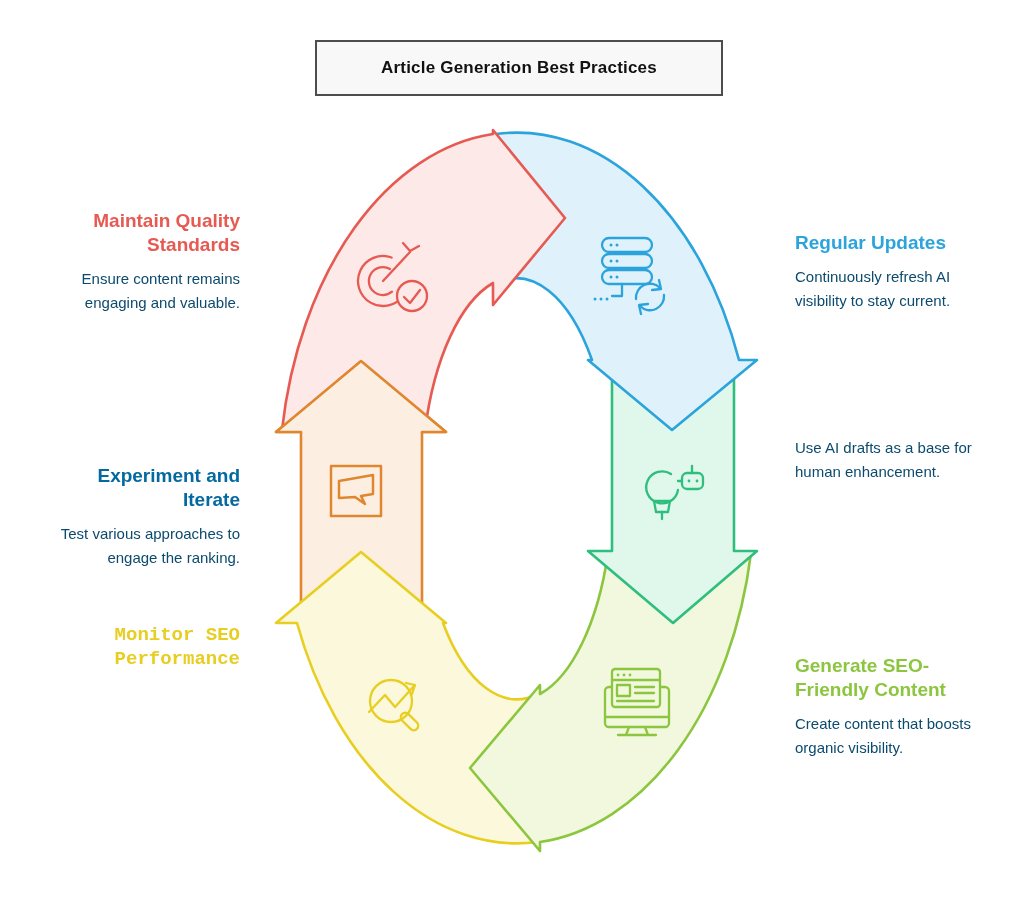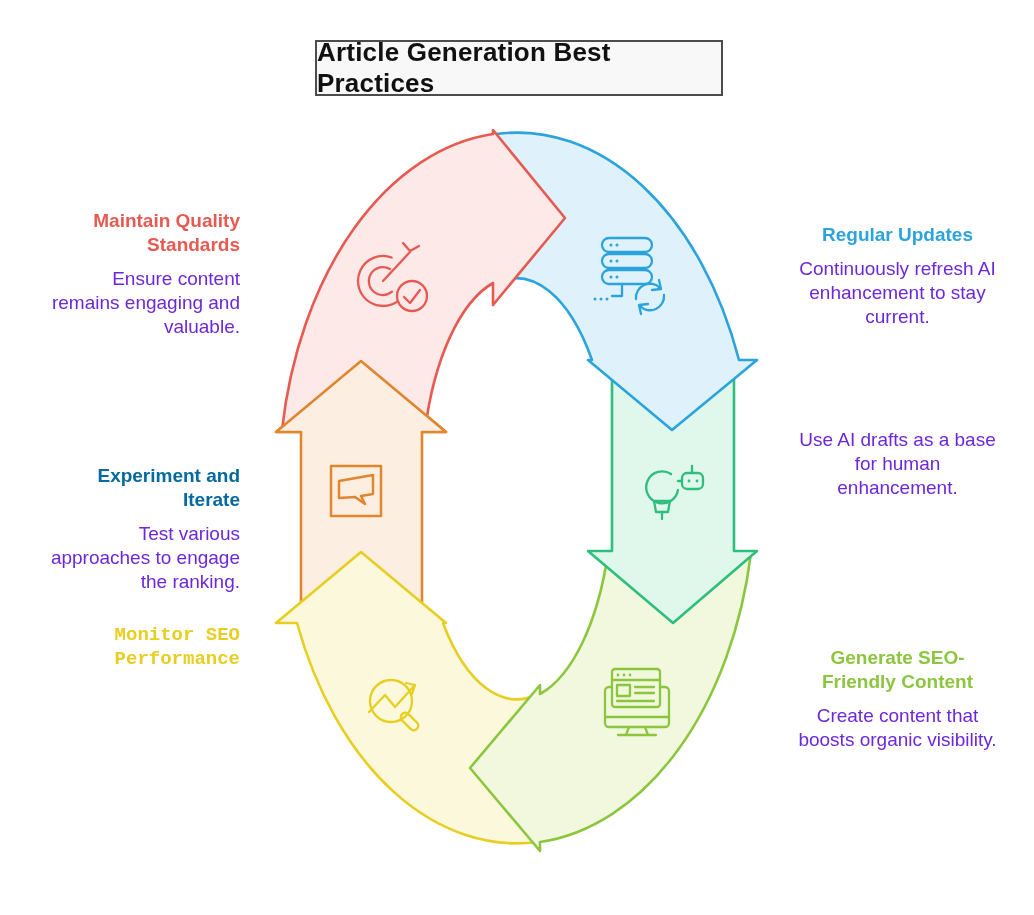--- a/index.html
+++ b/index.html
@@ -1,26 +1,26 @@
 <!DOCTYPE html>
 <html><head>
 <meta charset="utf-8">
 <style>
   html,body{margin:0;padding:0;background:#ffffff;}
   .stage{position:relative;width:1034px;height:915px;background:#ffffff;overflow:hidden;
          font-family:"Liberation Sans", sans-serif;}
   .title-box{position:absolute;left:315px;top:40px;width:404px;height:52px;
     background:#f8f8f8;border:2px solid #4d4d4d;display:flex;align-items:center;justify-content:center;}
-  .title-box span{font-size:26px;font-weight:bold;color:#111111;letter-spacing:.2px;}
+  .title-box span{font-size:17px;font-weight:bold;color:#111111;letter-spacing:.2px;}
   .diagram-svg{position:absolute;left:0;top:0;}
   .label{position:absolute;}
   .label h3{margin:0 0 10px 0;font-size:19px;line-height:24px;font-weight:bold;}
-  .label p{margin:0;font-size:19px;line-height:24px;color:#6d28d9;}
+  .label p{margin:0;font-size:15px;line-height:24px;color:#0c4a6e;}
   .label.left{left:44px;width:196px;text-align:right;}
-  .label.right{left:795px;width:205px;text-align:center;}
+  .label.right{left:795px;width:205px;text-align:left;margin-top:8px;}
   .pos-l1{top:209px;} .pos-l2{top:416px;} .pos-l3{top:623px;font-family:Liberation Mono, monospace;}
   .pos-r1{top:223px;} .pos-r2{top:428px;} .pos-r3{top:646px;}
 </style>
 </head>
 <body>
 
 <div class="stage">
 
   <svg class="diagram-svg" width="1034" height="915" viewBox="0 0 1034 915">
     <g fill="none" stroke-width="2.6" stroke-linejoin="round" stroke-linecap="round">
@@ -117,21 +117,21 @@
   </div>
   <div class="label left pos-l2">
     <h3 style="color: #0369a1; margin-top: 48px;">Experiment and Iterate</h3>
     <p>Test various approaches to engage the ranking.</p>
   </div>
   <div class="label left pos-l3">
     <h3 style="color: rgb(231, 206, 32);">Monitor SEO Performance</h3>
   </div>
   <div class="label right pos-r1">
     <h3 style="color: rgb(43, 163, 220);">Regular Updates</h3>
-    <p>Continuously refresh AI enhancement to stay current.</p>
+    <p>Continuously refresh AI visibility to stay current.</p>
   </div>
   <div class="label right pos-r2">
     <p>Use AI drafts as a base for human enhancement.</p>
   </div>
   <div class="label right pos-r3">
     <h3 style="color: rgb(140, 198, 62);">Generate SEO-Friendly Content</h3>
     <p>Create content that boosts organic visibility.</p>
   </div>
 
 </div>

